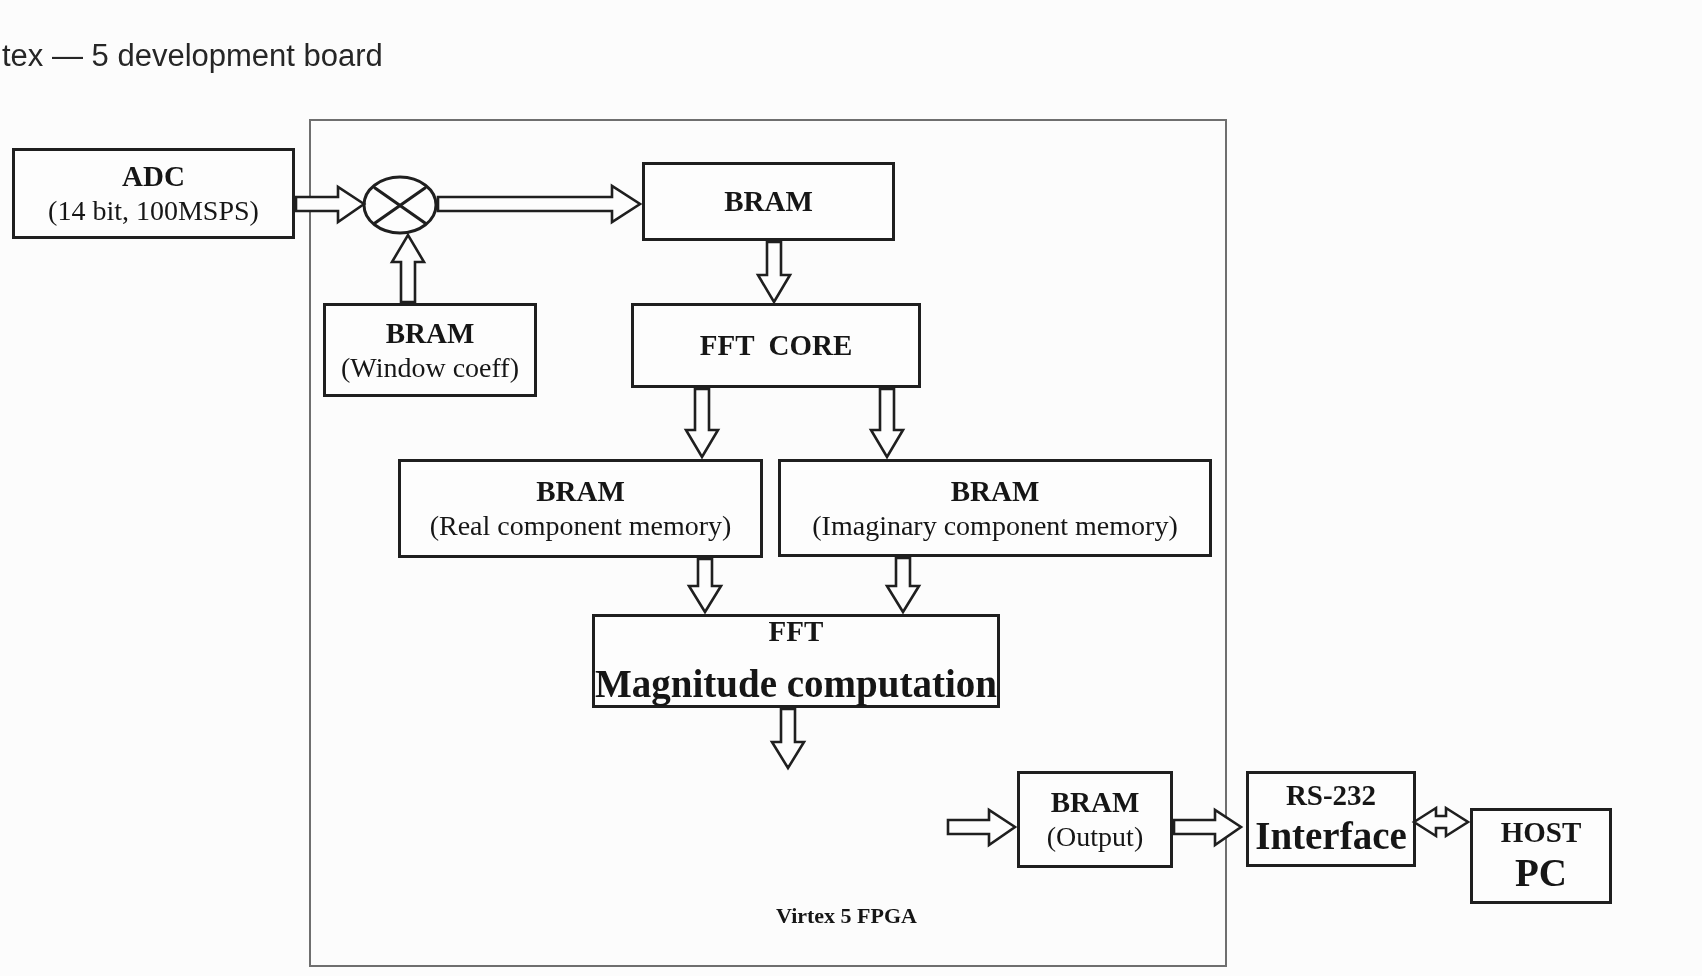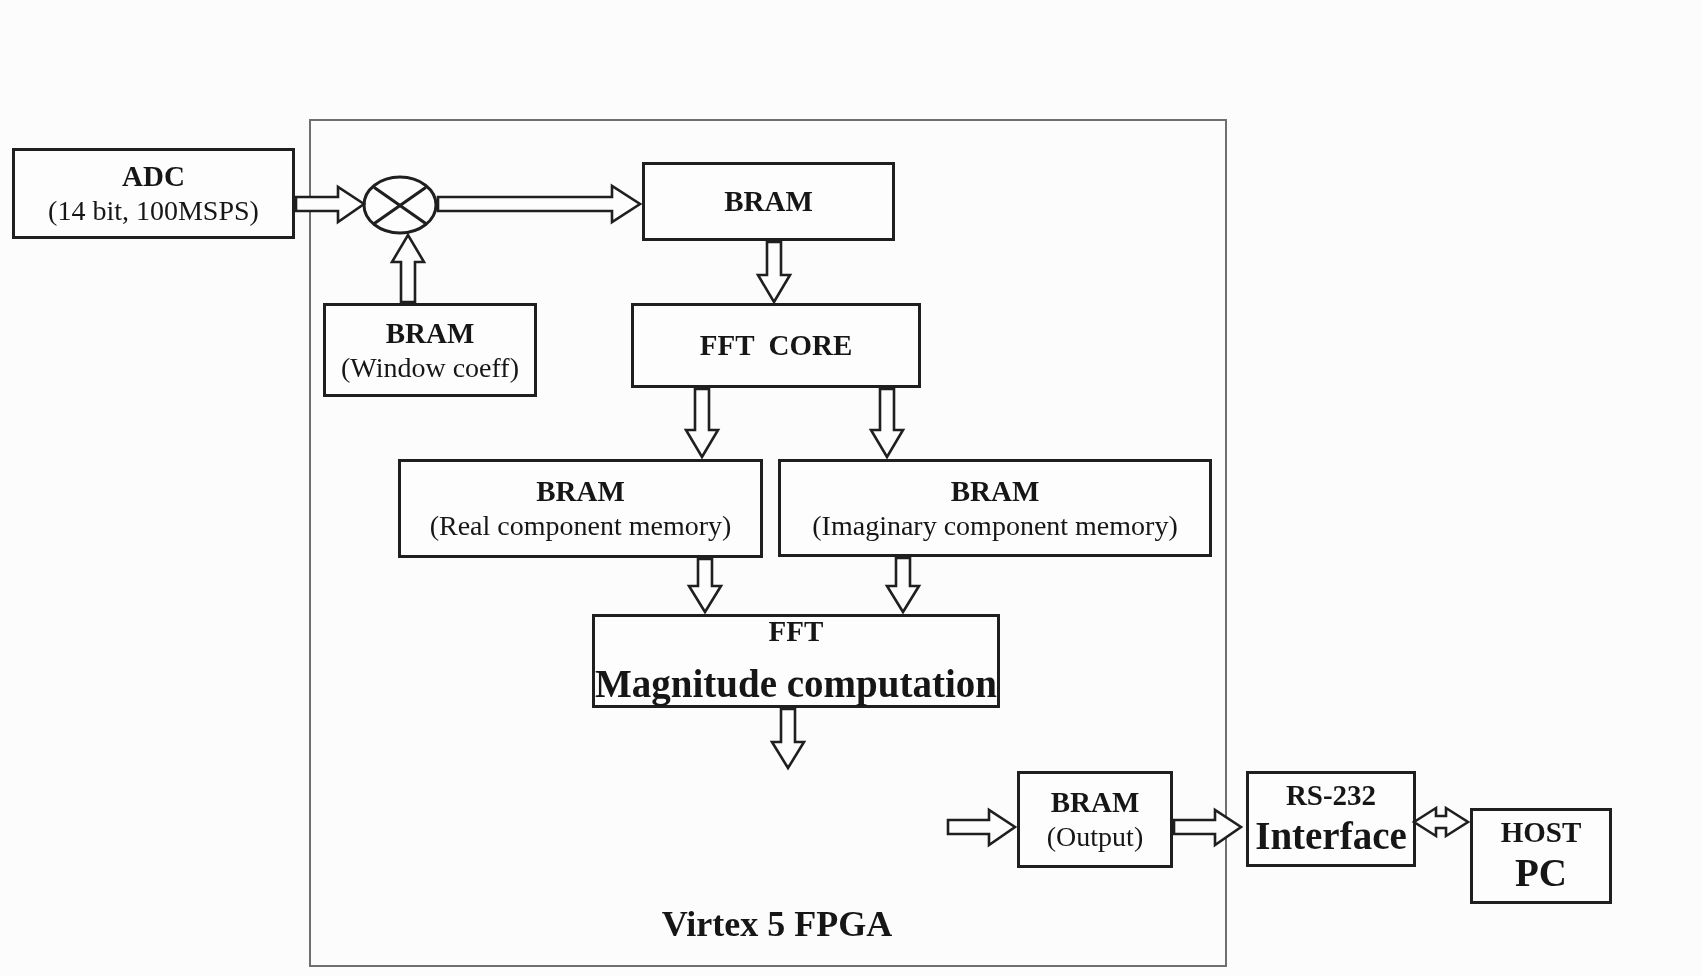--- a/index.html
+++ b/index.html
@@ -44,23 +44,23 @@
     line-height: 1.2;
   }
   .block .title { font-weight: bold; font-size: 29px; white-space: pre; }
   .block .sub { font-size: 28px; white-space: pre; }
   .block .sub.bold { font-weight: bold; font-size: 39px; }
   .fpga-label {
     position: absolute;
     left: 637px;
     top: 903px;
     width: 280px;
-    text-align: center;
+    text-align: right;
     font-weight: bold;
-    font-size: 36px;
+    font-size: 22px;
     color: #161616;
     white-space: pre;
   }
   svg.overlay {
     position: absolute;
     left: 0; top: 0;
     pointer-events: none;
   }
   .arrow {
     fill: #fdfdfd;
@@ -69,20 +69,21 @@
     stroke-linejoin: miter;
   }
   .mult-circle { fill: #fdfdfd; stroke: #1f1f1f; stroke-width: 3; }
   .mult-x { stroke: #1f1f1f; stroke-width: 3.2; stroke-linecap: round; }
 </style>
 </head>
 <body>
 
 <div class="stage">
 
+  <div class="caption">tex — 5 development board</div>
 
   <div class="fpga-box"></div>
 
   <div class="block" style="left:12px; top:148px; width:283px; height:91px;">
     <div class="title">ADC</div>
     <div class="sub">(14 bit, 100MSPS)</div>
   </div>
 
   <div class="block" style="left:642px; top:162px; width:253px; height:79px;">
     <div class="title">BRAM</div>

